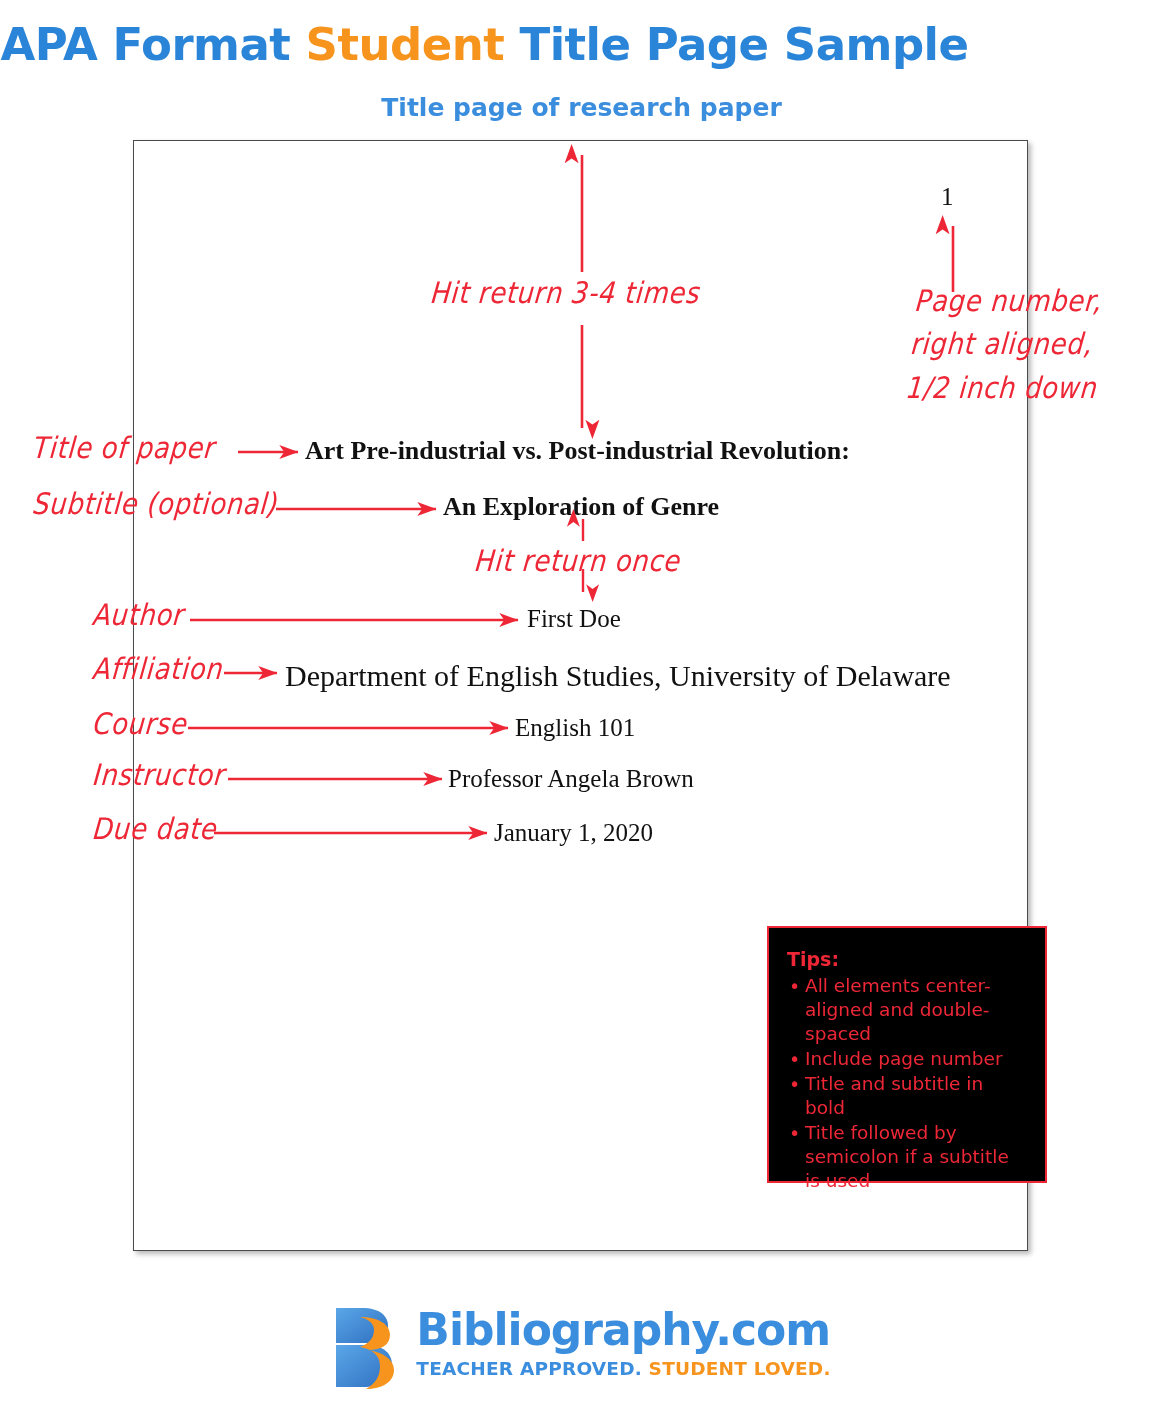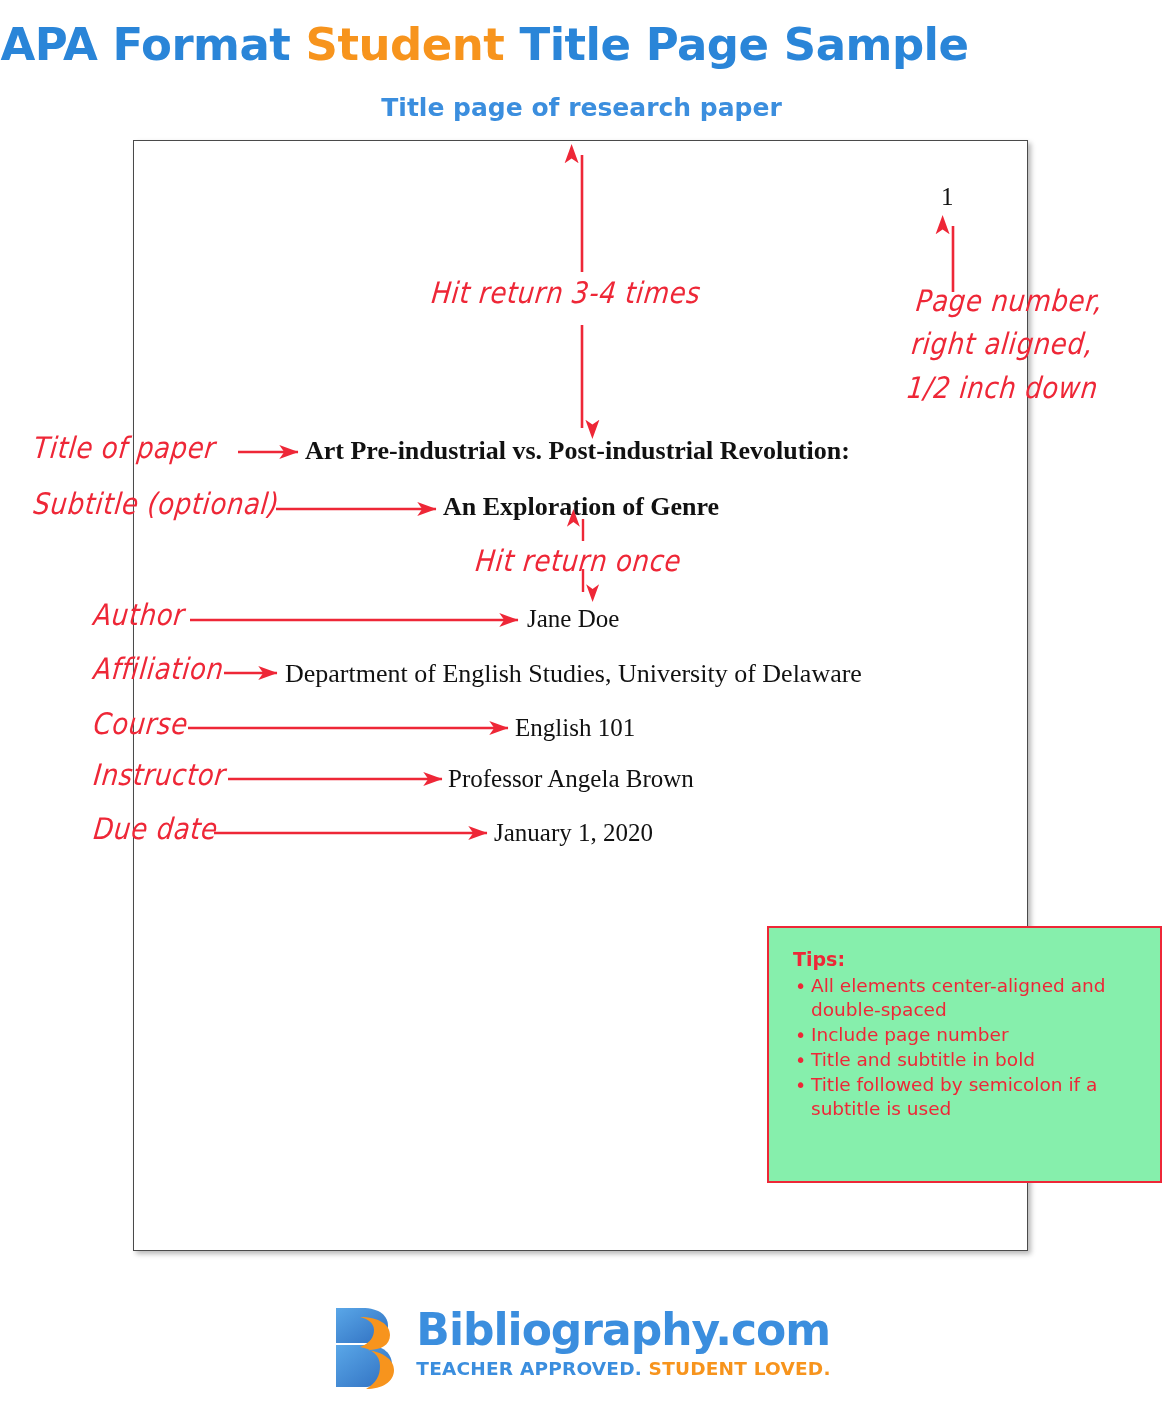--- a/index.html
+++ b/index.html
@@ -66,21 +66,21 @@
     left: 305px; top: 436px;
     font-size: 26px;
     font-weight: bold;
   }
   #paper-subtitle {
     left: 443px; top: 492px;
     font-size: 26px;
     font-weight: bold;
   }
   #paper-author    { left: 527px; top: 605px; font-size: 25px; }
-  #paper-affil     { left: 285px; top: 659px; font-size: 26px; }
+  #paper-affil     { left: 285px; top: 659px; font-size: 30px; }
   #paper-course    { left: 515px; top: 714px; font-size: 25px; }
   #paper-instr     { left: 448px; top: 765px; font-size: 25px; text-align: center; }
   #paper-due       { left: 494px; top: 819px; font-size: 25px; }
 
   
   .hand {
     position: absolute;
     color: #ee2737;
     font-family: "DejaVu Sans", sans-serif;
     font-size: 26px;
@@ -109,25 +109,25 @@
     position: absolute;
     left: 0; top: 0;
     width: 1163px; height: 1407px;
     pointer-events: none;
   }
 
   
   #tips-box {
     position: absolute;
     left: 767px; top: 926px;
-    width: 395px; height: 257px;
+    width: 280px; height: 257px;
     border: 2px solid #ee2737;
-    background: #86efac;
+    background: #000000;
     box-sizing: border-box;
-    padding: 20px 16px 10px 24px;
+    padding: 20px 16px 10px 18px;
   }
   #tips-title {
     color: #ee2737;
     font-family: "DejaVu Sans", sans-serif;
     font-weight: bold;
     font-size: 19px;
     margin-bottom: 4px;
   }
   #tips-list {
     list-style: none;
@@ -184,21 +184,21 @@
 
 <div id="heading-main"><span>APA Format </span><span class="hl">Student</span><span> Title Page Sample</span></div>
 
 <div id="heading-sub">Title page of research paper</div>
 
 <div id="paper-sheet"></div>
 
 <div class="paper-text" id="page-number">1</div>
 <div class="paper-text" id="paper-title">Art Pre-industrial vs. Post-industrial Revolution:</div>
 <div class="paper-text" id="paper-subtitle">An Exploration of Genre</div>
-<div class="paper-text" id="paper-author">Jane Doe</div>
+<div class="paper-text" id="paper-author">First Doe</div>
 <div class="paper-text" id="paper-affil">Department of English Studies, University of Delaware</div>
 <div class="paper-text" id="paper-course">English 101</div>
 <div class="paper-text" id="paper-instr">Professor Angela Brown</div>
 <div class="paper-text" id="paper-due">January 1, 2020</div>
 
 <div class="hand" id="ann-hit-return-34">Hit return 3-4 times</div>
 
 <div class="hand multiline" id="ann-page-number">
   <span>Page number,</span><br>
   <span>right aligned,</span><br>

